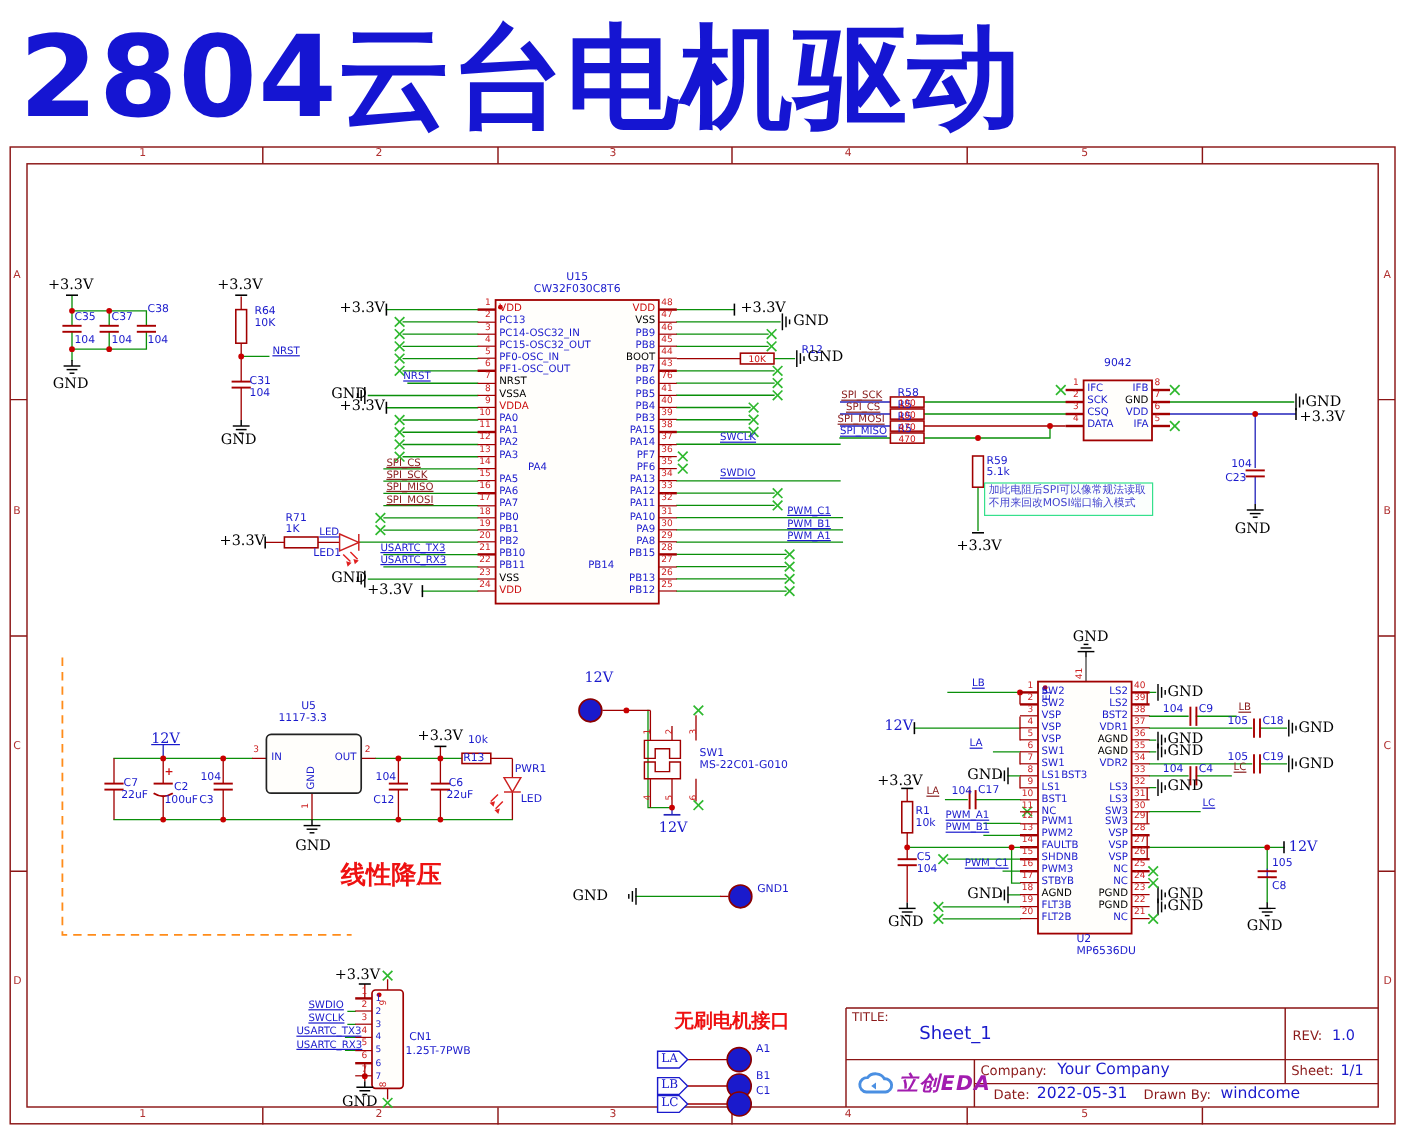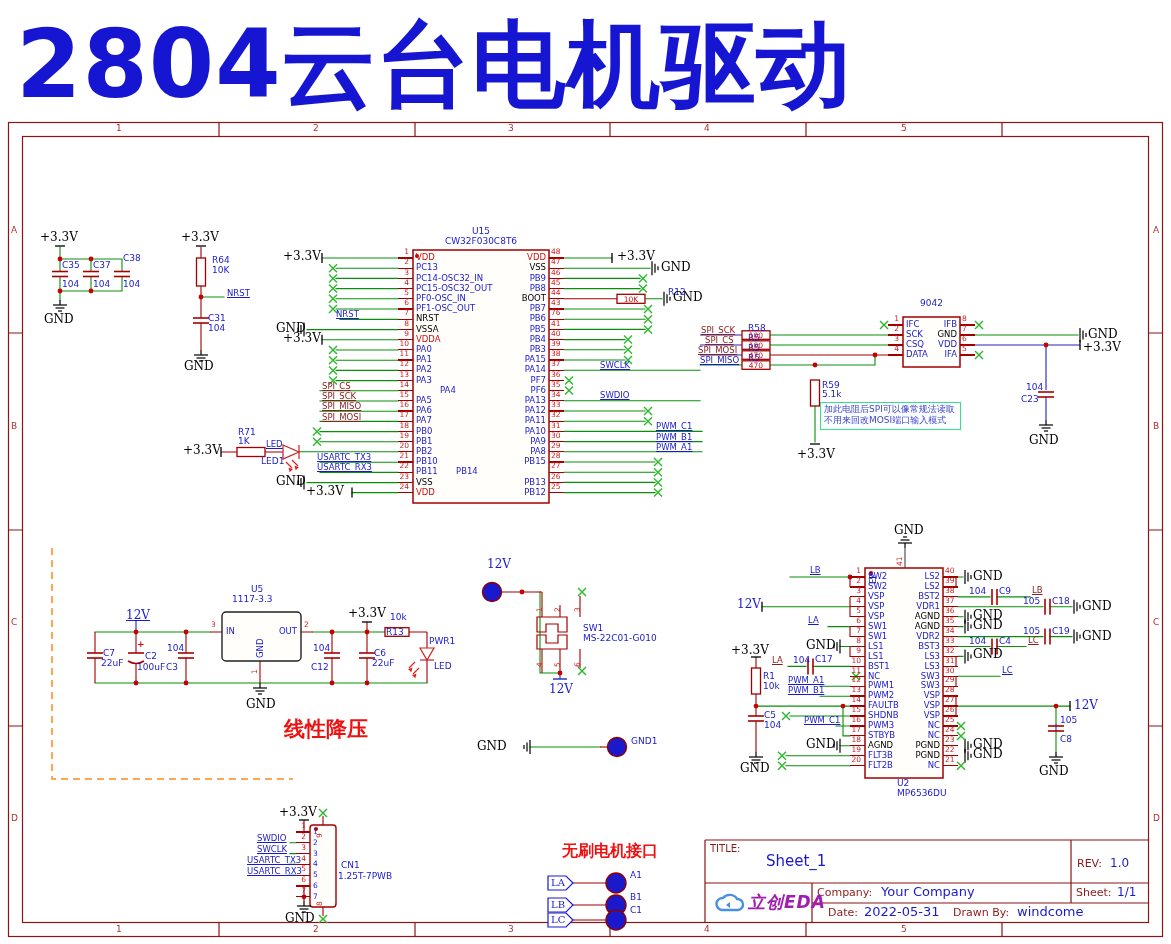--- a/index.html
+++ b/index.html
@@ -647,21 +647,21 @@
     <i class="t pnum" style="left: 551px; top: 431.8px; width: 20px; text-align: left;">30</i>
     <i class="t pname tb" style="left: 456px; top: 436.8px; width: 90px; text-align: right;">PA9</i>
     <i class="stub" style="left: 549px; top: 451.1px; width: 15px;"></i>
     <i class="t pnum" style="left: 551px; top: 442px; width: 20px; text-align: left;">29</i>
     <i class="t pname tb" style="left: 456px; top: 447px; width: 90px; text-align: right;">PA8</i>
     <i class="stub" style="left: 549px; top: 461.3px; width: 15px;"></i>
     <i class="t pnum" style="left: 551px; top: 452.2px; width: 20px; text-align: left;">28</i>
     <i class="t pname tb" style="left: 456px; top: 457.2px; width: 90px; text-align: right;">PB15</i>
     <i class="stub" style="left: 549px; top: 471.5px; width: 15px;"></i>
     <i class="t pnum" style="left: 551px; top: 462.4px; width: 20px; text-align: left;">27</i>
-    <i class="t pname tb" style="left: 456px; top: 467.4px; width: 90px; text-align: left;">PB14</i>
+    <i class="t pname tb" style="left: 456px; top: 467.4px; width: 90px; text-align: center;">PB14</i>
     <i class="stub" style="left: 549px; top: 481.7px; width: 15px;"></i>
     <i class="t pnum" style="left: 551px; top: 472.6px; width: 20px; text-align: left;">26</i>
     <i class="t pname tb" style="left: 456px; top: 477.6px; width: 90px; text-align: right;">PB13</i>
     <i class="stub" style="left: 549px; top: 491.9px; width: 15px;"></i>
     <i class="t pnum" style="left: 551px; top: 482.8px; width: 20px; text-align: left;">25</i>
     <i class="t pname tb" style="left: 456px; top: 487.8px; width: 90px; text-align: right;">PB12</i>
     <i class="stub" style="left: 888px; top: 324.3px; width: 15px;"></i>
     <i class="t pnum" style="left: 879px; top: 315.2px; width: 20px; text-align: right;">1</i>
     <i class="t pname tb" style="left: 906px; top: 320.2px; width: 40px; text-align: left;">IFC</i>
     <i class="stub" style="left: 888px; top: 334.3px; width: 15px;"></i>
@@ -761,21 +761,21 @@
     <i class="t pnum" style="left: 945px; top: 606.92px; width: 20px; text-align: left;">36</i>
     <i class="t pname tk" style="left: 878px; top: 611.92px; width: 62px; text-align: right;">AGND</i>
     <i class="stub" style="left: 943px; top: 625.95px; width: 15px;"></i>
     <i class="t pnum" style="left: 945px; top: 616.85px; width: 20px; text-align: left;">35</i>
     <i class="t pname tk" style="left: 878px; top: 621.85px; width: 62px; text-align: right;">AGND</i>
     <i class="stub" style="left: 943px; top: 635.88px; width: 15px;"></i>
     <i class="t pnum" style="left: 945px; top: 626.78px; width: 20px; text-align: left;">34</i>
     <i class="t pname tb" style="left: 878px; top: 631.78px; width: 62px; text-align: right;">VDR2</i>
     <i class="stub" style="left: 943px; top: 645.81px; width: 15px;"></i>
     <i class="t pnum" style="left: 945px; top: 636.71px; width: 20px; text-align: left;">33</i>
-    <i class="t pname tb" style="left: 878px; top: 641.71px; width: 62px; text-align: right;">BST3</i>
+    <i class="t pname tb" style="left: 844px; top: 641.71px; width: 62px; text-align: right;">BST3</i>
     <i class="stub" style="left: 943px; top: 655.74px; width: 15px;"></i>
     <i class="t pnum" style="left: 945px; top: 646.64px; width: 20px; text-align: left;">32</i>
     <i class="t pname tb" style="left: 878px; top: 651.64px; width: 62px; text-align: right;">LS3</i>
     <i class="stub" style="left: 943px; top: 665.67px; width: 15px;"></i>
     <i class="t pnum" style="left: 945px; top: 656.57px; width: 20px; text-align: left;">31</i>
     <i class="t pname tb" style="left: 878px; top: 661.57px; width: 62px; text-align: right;">LS3</i>
     <i class="stub" style="left: 943px; top: 675.6px; width: 15px;"></i>
     <i class="t pnum" style="left: 945px; top: 666.5px; width: 20px; text-align: left;">30</i>
     <i class="t pname tb" style="left: 878px; top: 671.5px; width: 62px; text-align: right;">SW3</i>
     <i class="stub" style="left: 943px; top: 685.53px; width: 15px;"></i>

